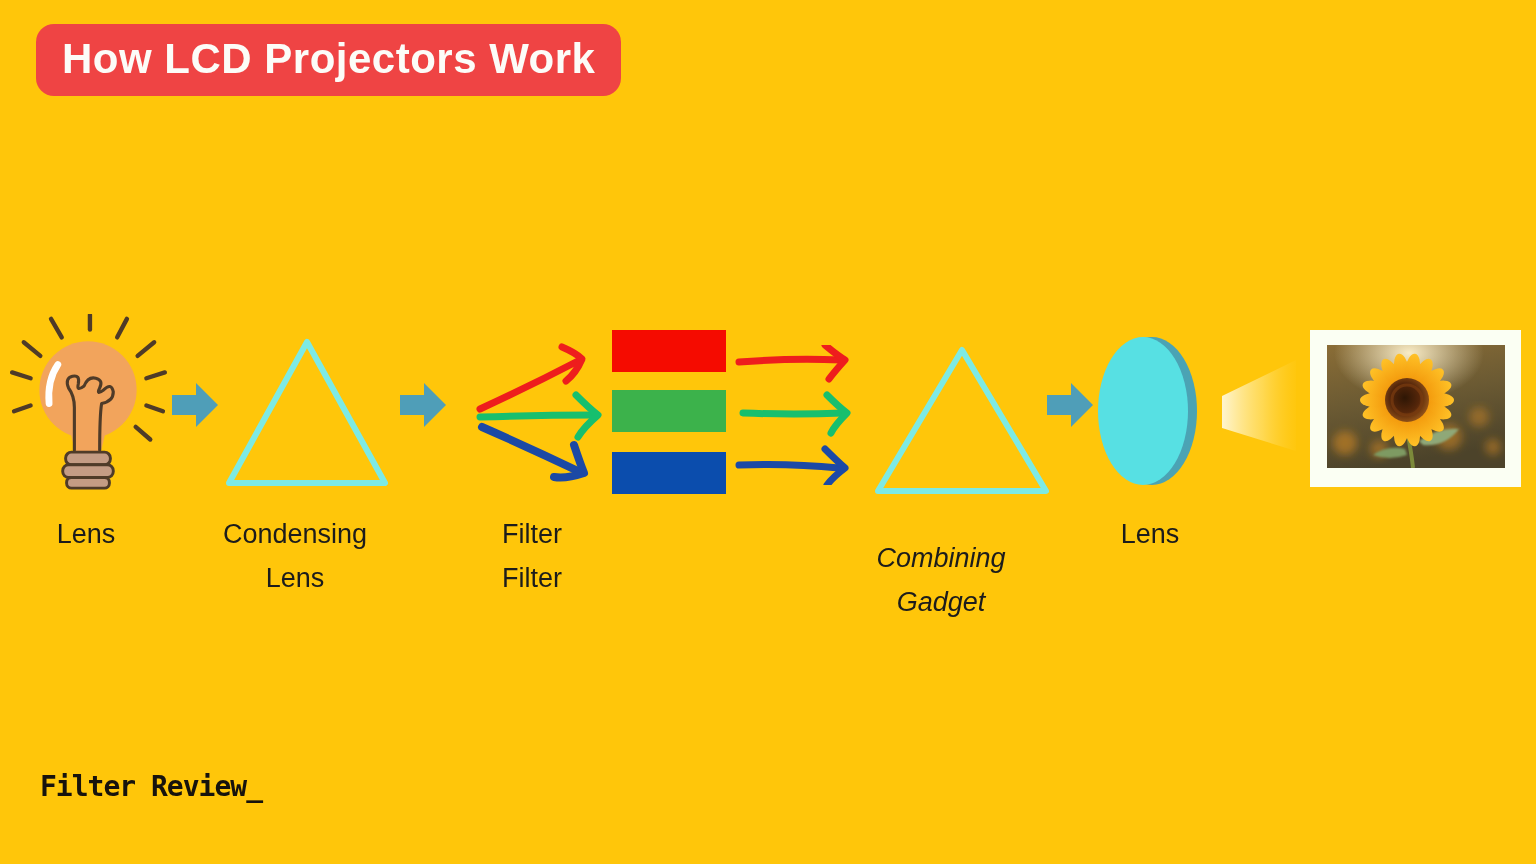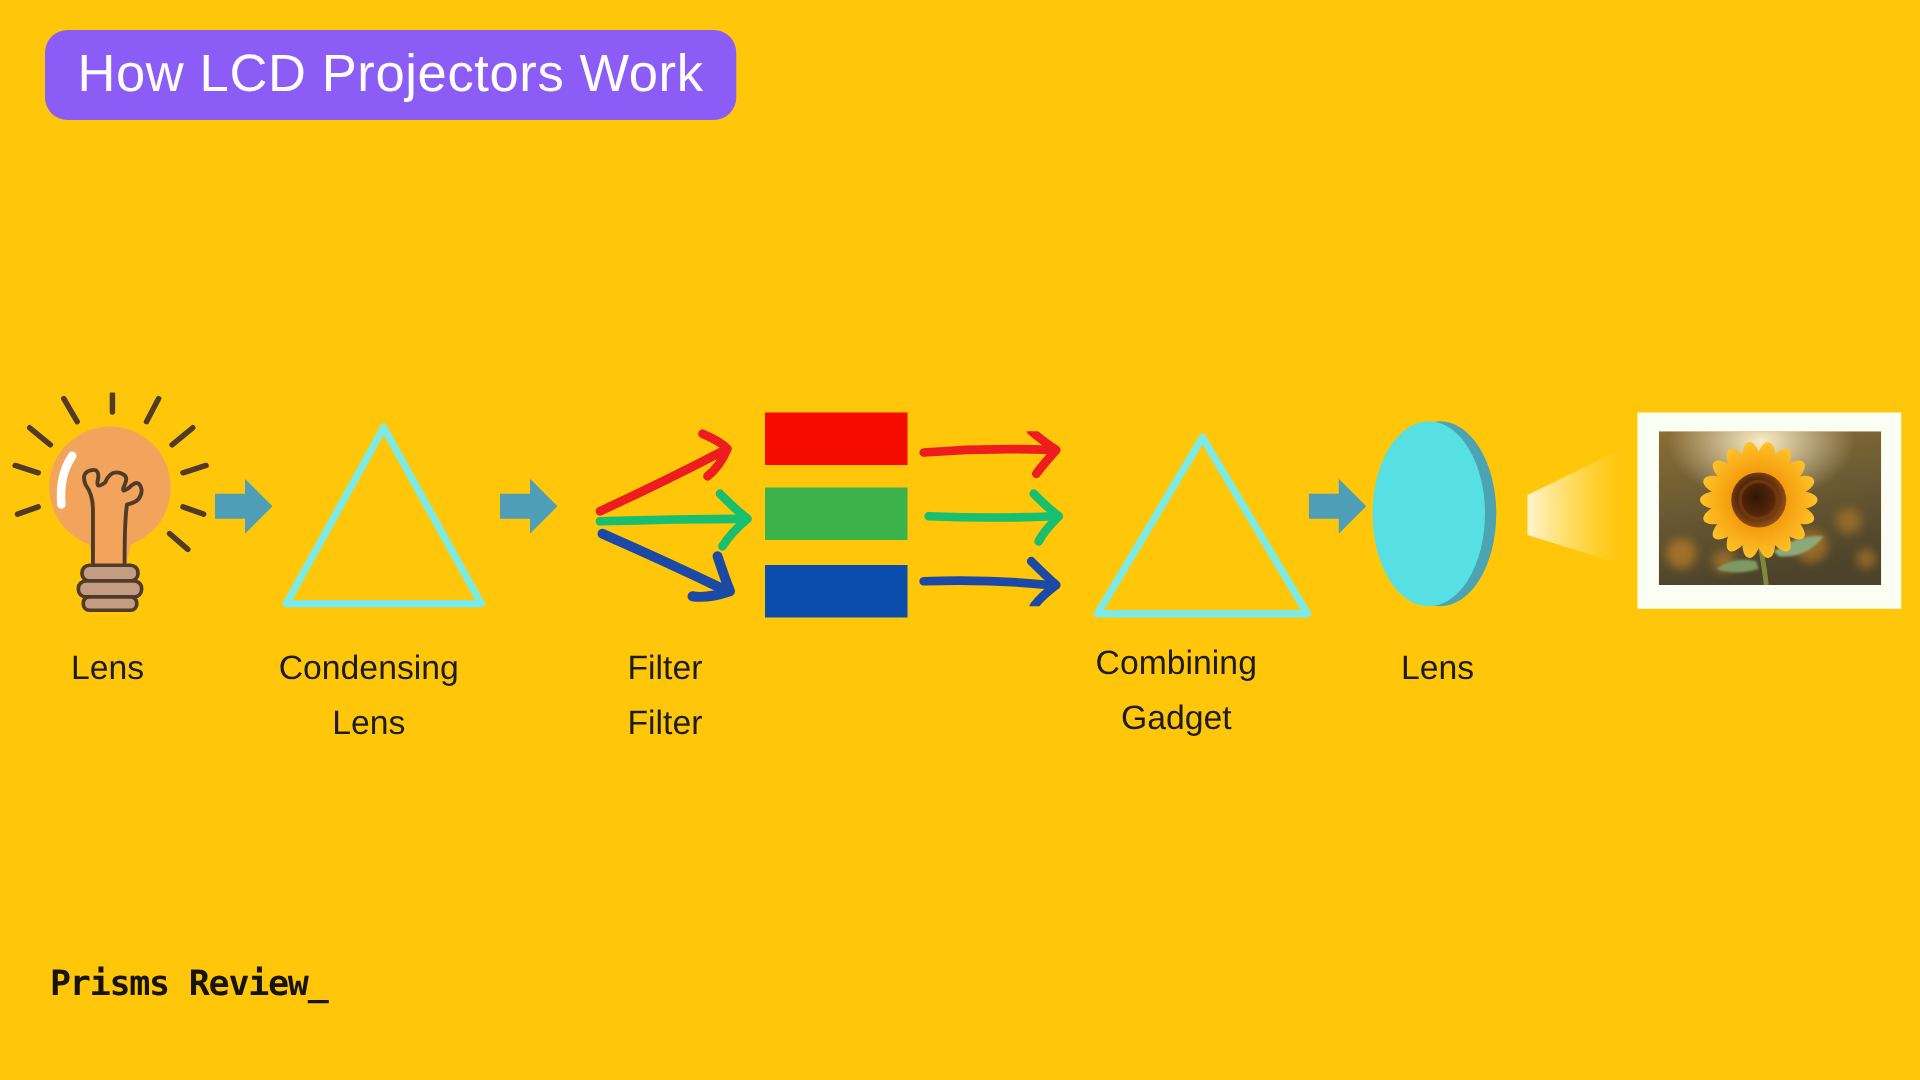--- a/index.html
+++ b/index.html
@@ -6,22 +6,22 @@
   body{
     width:1536px;height:864px;
     background:#FFC60A;
     font-family:"Liberation Sans", sans-serif;
     position:relative;overflow:hidden;
   }
   .stage-area{position:absolute;left:0;top:0;width:1536px;height:864px;}
 
   .title-pill{
     position:absolute;left:36px;top:24px;
-    background:#8b5cf6;color:#FCFCF8;
-    font-size:42px;font-weight:normal;
+    background:#ef4444;color:#FCFCF8;
+    font-size:42px;font-weight:bold;
     padding:11px 26px 13px 26px;
     border-radius:18px;letter-spacing:0.5px;
     white-space:nowrap;
   }
 
   .abs{position:absolute;}
 
   .label{
     position:absolute;
     color:#1C1C1C;
@@ -225,23 +225,23 @@
     <span>Lens</span>
   </div>
   <div class="label" style="left:195px;top:512px;width:200px;">
     <span>Condensing</span><br>
     <span>Lens</span>
   </div>
   <div class="label" style="left:432px;top:512px;width:200px;">
     <span>Filter</span><br>
     <span>Filter</span>
   </div>
-  <div class="label" style="left:841px;top:508px;width:200px;">
+  <div class="label" style="left:841px;top:536px;width:200px;font-style:italic;">
     <span>Combining</span><br>
     <span>Gadget</span>
   </div>
   <div class="label" style="left:1090px;top:512px;width:120px;">
     <span>Lens</span>
   </div>
 
-  <div class="brand">Prisms Review_</div>
+  <div class="brand">Filter Review_</div>
 
 </div>
 
 </body></html>

